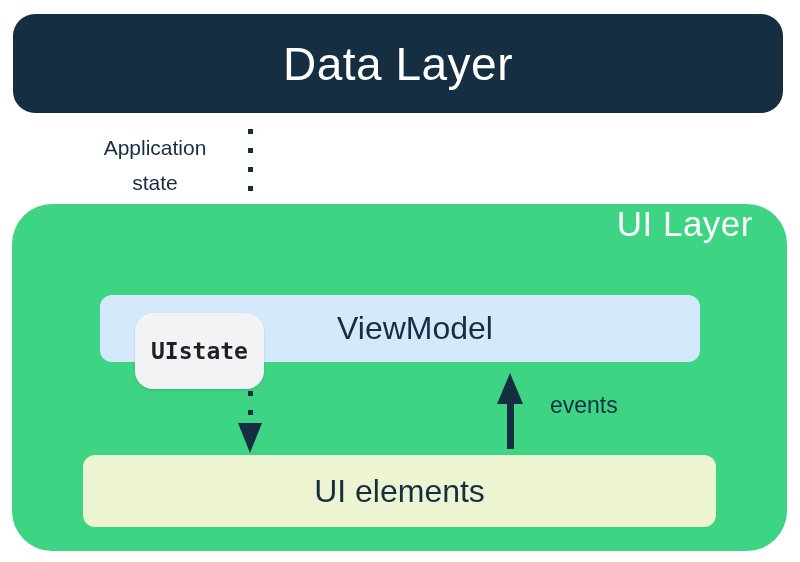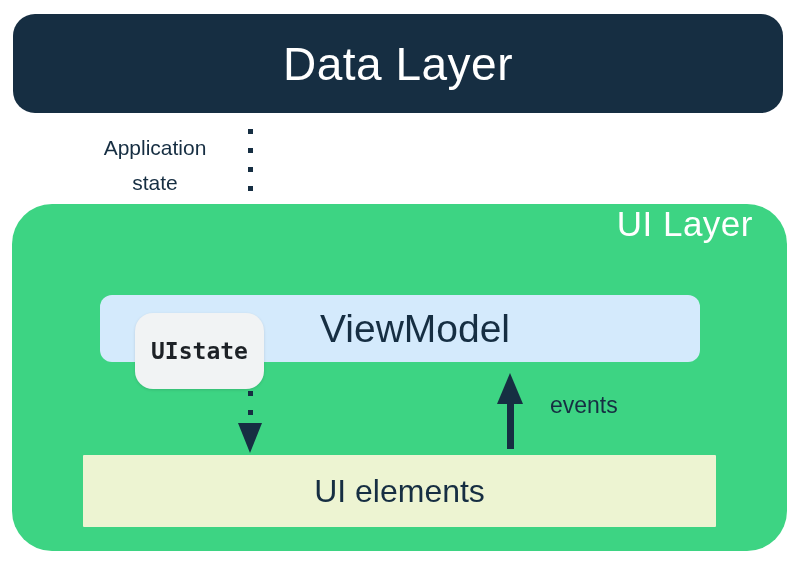--- a/index.html
+++ b/index.html
@@ -69,21 +69,21 @@
 
   
   .viewmodel-box {
     left: 100px; top: 295px; width: 600px; height: 67px;
     background: var(--light-blue, #d4eafc);
     border-radius: 12px;
     display: flex; align-items: center; justify-content: center;
   }
   .viewmodel-box .label {
     color: var(--navy, #162e42);
-    font-size: 39px;
+    font-size: 32px;
     padding-left: 30px;
   }
 
   
   .ui-state-badge {
     left: 135px; top: 313px; width: 129px; height: 76px;
     background: var(--badge-gray, #f1f3f4);
     border-radius: 18px;
     box-shadow: 0 1px 3px rgba(0,0,0,0.12);
     display: flex; flex-direction: row; align-items: center; justify-content: center;
@@ -111,21 +111,21 @@
   .events-label {
     left: 550px; top: 392px;
     color: var(--navy, #162e42);
     font-size: 23px;
   }
 
   
   .ui-elements-box {
     left: 83px; top: 455px; width: 633px; height: 72px;
     background: var(--pale-yellow, #edf4d2);
-    border-radius: 1px;
+    border-radius: 12px;
     display: flex; align-items: center; justify-content: center;
   }
   .ui-elements-box .label {
     color: var(--navy, #162e42);
     font-size: 32px;
   }
 </style>
 </head>
 <body>
 

